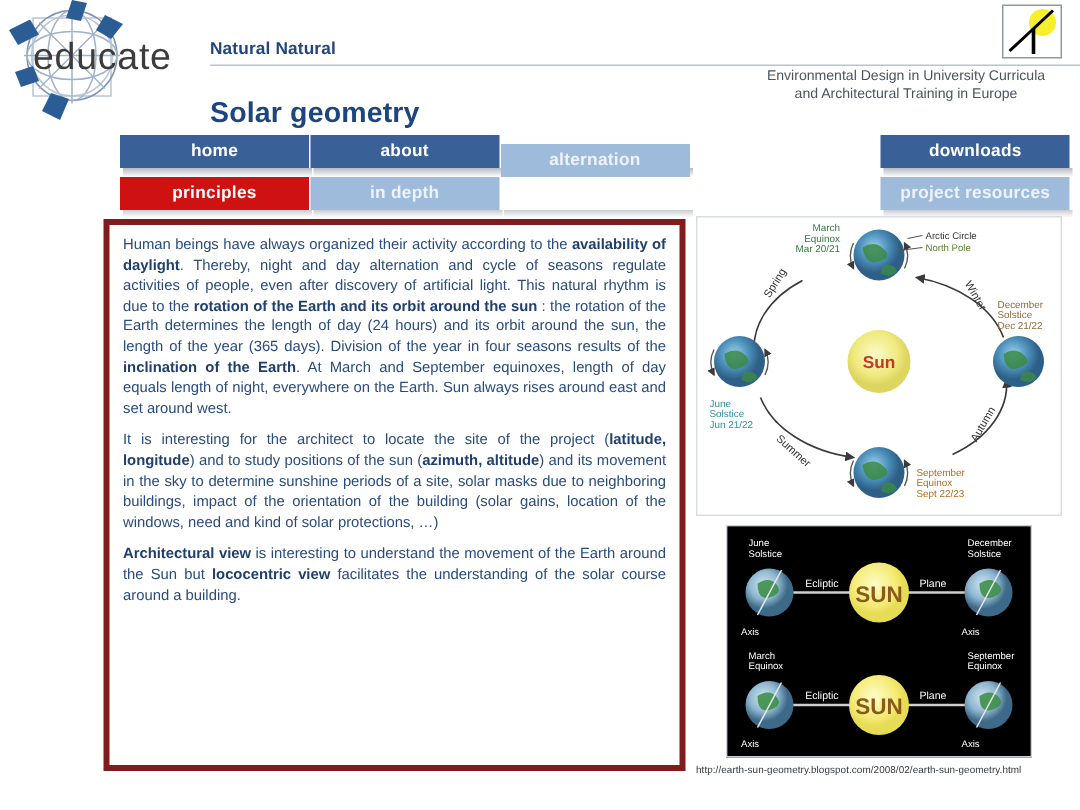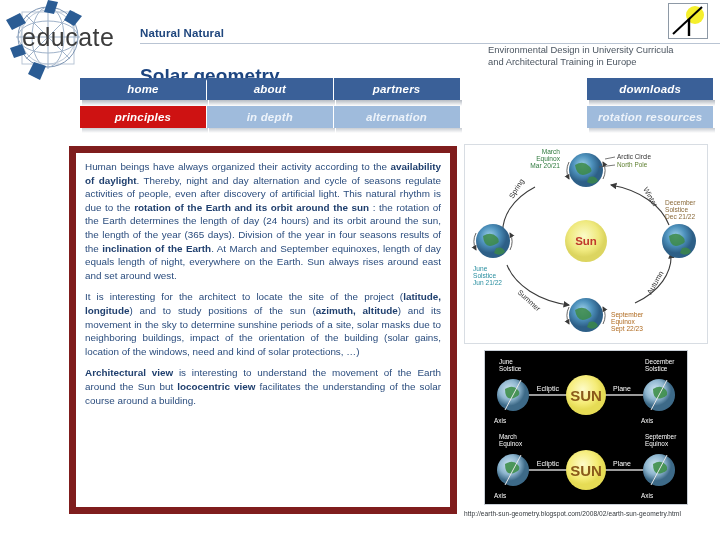--- a/index.html
+++ b/index.html
@@ -26,32 +26,32 @@
     font-size: 19px; font-weight: bold; color: #1d4580;
     line-height: 24px; margin-top: 24px; letter-spacing: .1px;
   }
   .hdr-rule {
     position: absolute; left: 140px; top: 43px; width: 580px;
     height: 1px; background: #b9c4d3;
   }
 
   .brand-tag {
     position: absolute; right: 0px; top: 44px; width: 232px;
-    text-align: left; font-size: 9.4px; color: #4b5560;
+    text-align: center; font-size: 9.4px; color: #4b5560;
     line-height: 12.4px; white-space: nowrap; overflow: hidden;
   }
   .brand-mark {
     position: absolute; left: 668px; top: 3px; width: 40px; height: 36px;
     border: 1px solid #8e99a6; background: #fff;
   }
   .brand-mark svg { display: block; }
 
   
   #nav { position: absolute; left: 0; top: 78px; width: 720px; height: 52px; }
-  .navcol { position: absolute; top: 0; width: 126px; font-style: italic; }
+  .navcol { position: absolute; top: 12px; width: 126px; }
   .navtab {
     position: relative; height: 22px; line-height: 22px;
     text-align: center; font-size: 11.5px; font-weight: bold;
     color: #ffffff; letter-spacing: .2px;
   }
   .navtab.top { background: #3a6098; }
   .navtab.sub { background: #9fbbdc; margin-top: 6px; color: #edf3fa; font-weight: bold; }
   .navtab.sub.active { background: #ce1212; color: #ffffff; }
   .navshadow {
     position: absolute; left: 2px; top: 22px; width: 126px; height: 6px;
@@ -60,21 +60,21 @@
   .navshadow2 {
     position: absolute; left: 2px; top: 50px; width: 126px; height: 5px;
     background: linear-gradient(to bottom, rgba(120,130,145,.40), rgba(120,130,145,0));
   }
 
   
   #content { position: absolute; left: 0; top: 138px; width: 720px; height: 402px; }
 
   .textpanel {
     position: absolute; left: 69px; top: 8px; width: 388px; height: 368px;
-    border: 7px solid #7f1d1d; background: #ffffff; padding: 7px 9px 0 9px;
+    border: 4px solid #7f1d1d; background: #ffffff; padding: 7px 9px 0 9px;
   }
   .textpanel p {
     font-size: 9.9px; line-height: 13.6px; color: #2a4c7d;
     text-align: justify; margin-bottom: 8px;
   }
   .textpanel b { font-weight: bold; color: #1f3f6e; }
   .textpanel .bi { font-weight: bold; color: #1f3f6e; }
 
   .figpanel {
     position: absolute; left: 464px; top: 6px; width: 244px; height: 200px;
@@ -152,29 +152,28 @@
         <div class="navtab sub active">principles</div>
       </div>
       <div class="navcol" style="left: 206.8px;">
         <div class="navshadow"></div>
         <div class="navtab top">about</div>
         <div class="navshadow2"></div>
         <div class="navtab sub">in depth</div>
       </div>
       <div class="navcol" style="left: 333.6px;">
         <div class="navshadow"></div>
-        <div class="navtab top">partners</div>
         <div class="navshadow2"></div>
         <div class="navtab sub">alternation</div>
       </div>
       <div class="navcol" style="left: 587.2px;">
         <div class="navshadow"></div>
         <div class="navtab top">downloads</div>
         <div class="navshadow2"></div>
-        <div class="navtab sub">rotation resources</div>
+        <div class="navtab sub">project resources</div>
       </div>
     </div>
 
   <div id="content">
 
     <div class="textpanel">
         <p><span>Human beings have always organized their activity according to the </span><b>availability of daylight</b><span>. Thereby, night and day alternation and cycle of seasons regulate activities of people, even after discovery of artificial light. This natural rhythm is due to the </span><b>rotation of the Earth and its orbit around the sun</b><span> : the rotation of the Earth determines the length of day (24 hours) and its orbit around the sun, the length of the year (365 days). Division of the year in four seasons results of the </span><b>inclination of the Earth</b><span>. At March and September equinoxes, length of day equals length of night, everywhere on the Earth. Sun always rises around east and set around west.</span></p>
         <p><span>It is interesting for the architect to locate the site of the project (</span><span class="bi">latitude, longitude</span><span>) and to study positions of the sun (</span><span class="bi">azimuth, altitude</span><span>) and its movement in the sky to determine sunshine periods of a site, solar masks due to neighboring buildings, impact of the orientation of the building (solar gains, location of the windows, need and kind of solar protections, …)</span></p>
         <p><b>Architectural view</b><span> is interesting to understand the movement of the Earth around the Sun but </span><b>lococentric view</b><span> facilitates the understanding of the solar course around a building.</span></p>
       </div>

